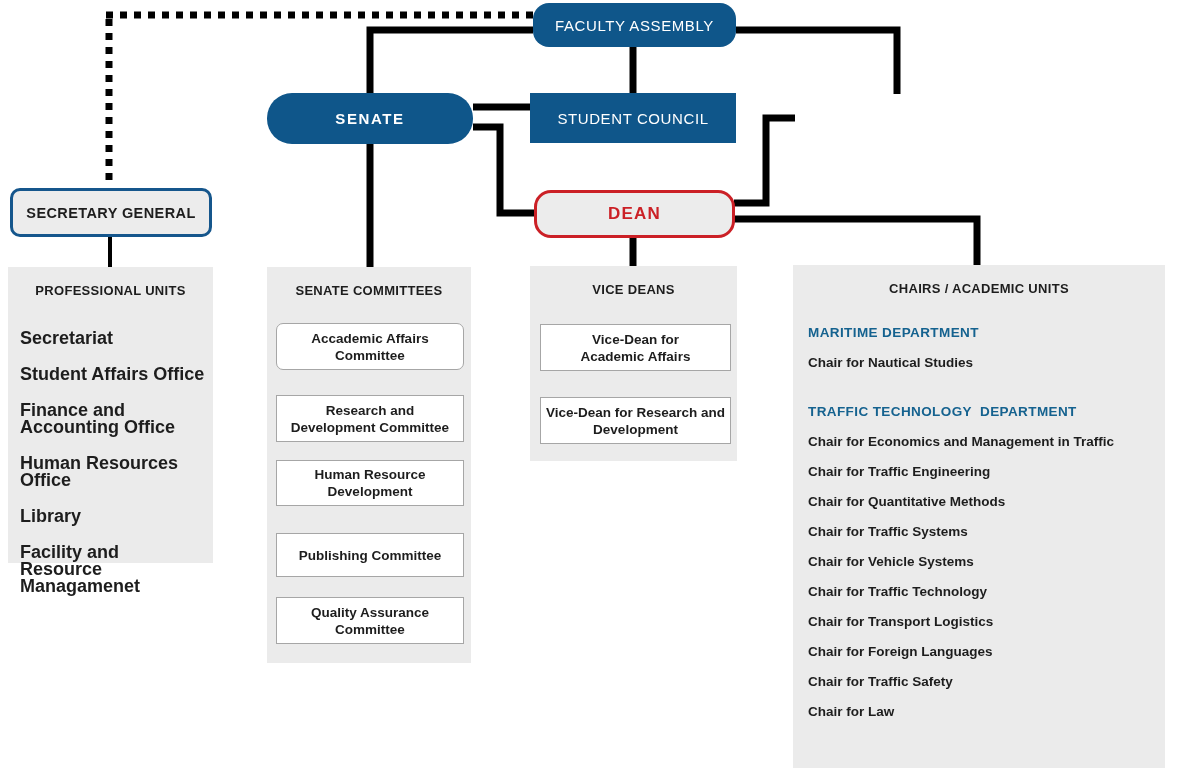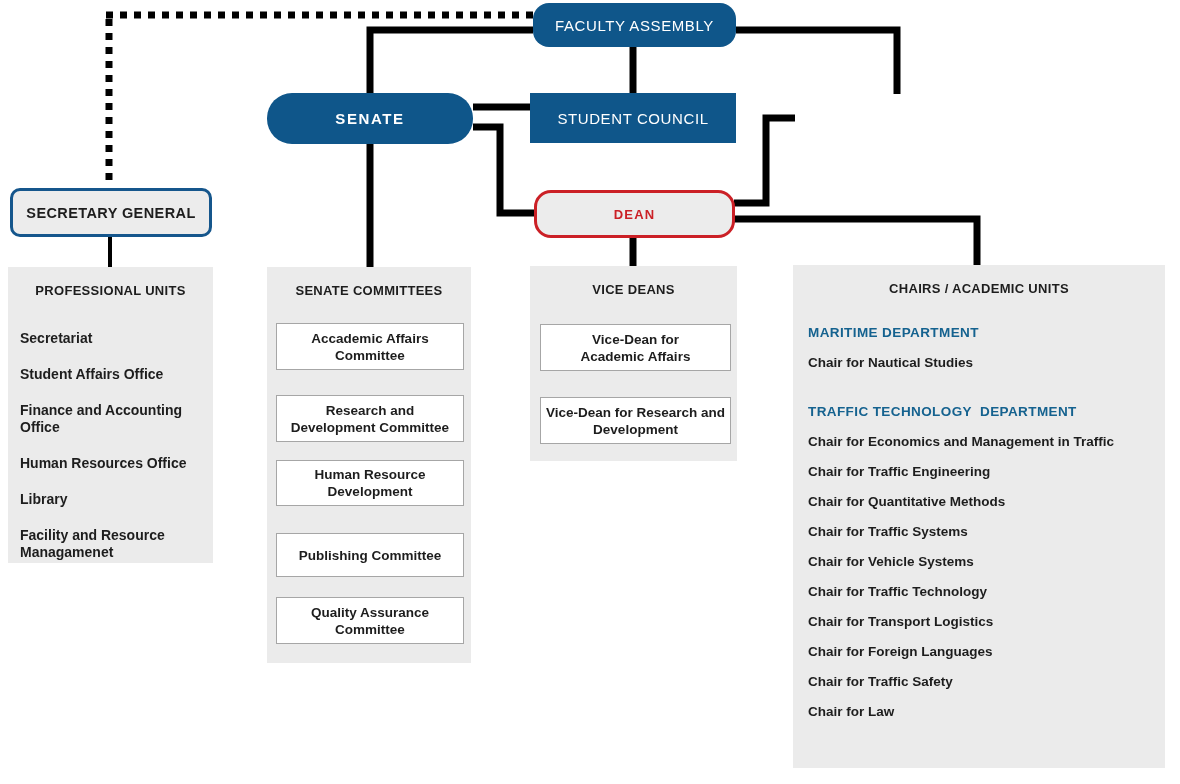--- a/index.html
+++ b/index.html
@@ -15,30 +15,30 @@
     font-size:15px;font-weight:500;letter-spacing:0.6px;text-align:center;
   }
   .bluebox.heavy{font-weight:800;letter-spacing:1.6px;font-size:15px;}
 
   .pill{
     position:absolute;background:#ECECEC;border-radius:15px;
     display:flex;align-items:center;justify-content:center;
     font-weight:700;text-align:center;
   }
   .pill.sg{border:3px solid #15568C;color:#1D1D1D;font-size:14.5px;letter-spacing:0.4px;}
-  .pill.dean{border:3px solid #CB2026;color:#CB2026;font-size:13px;letter-spacing:1.2px;border-radius:17px;}
+  .pill.dean{border:3px solid #CB2026;color:#CB2026;font-size:17px;letter-spacing:1.2px;border-radius:17px;}
 
   .panel{position:absolute;background:#EBEBEB;color:#1D1D1D;}
   .panel-header{
     position:absolute;top:16px;left:0;right:0;text-align:center;
     font-weight:700;font-size:13px;letter-spacing:0.3px;
   }
   .p-list{
     position:absolute;display:flex;flex-direction:column;gap:19px;
-    font-weight:700;font-size:14px;line-height:17px;
+    font-weight:700;font-size:18px;line-height:17px;
   }
   .wbox{
     position:absolute;background:#fff;border:1px solid #A6A6A6;
     display:flex;align-items:center;justify-content:center;text-align:center;
     font-weight:700;font-size:13.5px;line-height:17px;color:#1D1D1D;
   }
   .wbox span{display:inline-block;}
   .wbox span.w160{max-width:160px;}
   .wbox span.w128{max-width:128px;}
 
@@ -90,21 +90,21 @@
       <div>Student Affairs Office</div>
       <div>Finance and Accounting Office</div>
       <div>Human Resources Office</div>
       <div>Library</div>
       <div>Facility and Resource Managamenet</div>
     </div>
   </div>
 
   <div class="panel" style="left:267px;top:267px;width:204px;height:396px;">
     <div class="panel-header">SENATE COMMITTEES</div>
-    <div class="wbox" style="left:9px;top:56px;width:186px;height:45px;">
+    <div class="wbox" style="left:9px;top:56px;width:186px;height:45px;border-radius:7px;">
       <span>Accademic Affairs Committee</span>
     </div>
     <div class="wbox" style="left:9px;top:128px;width:186px;height:45px;">
       <span class="w160">Research and Development Committee</span>
     </div>
     <div class="wbox" style="left:9px;top:266px;width:186px;height:42px;">
       <span>Publishing Committee</span>
     </div>
     <div class="wbox" style="left:9px;top:193px;width:186px;height:44px;">
       <span>Human Resource Development</span>

